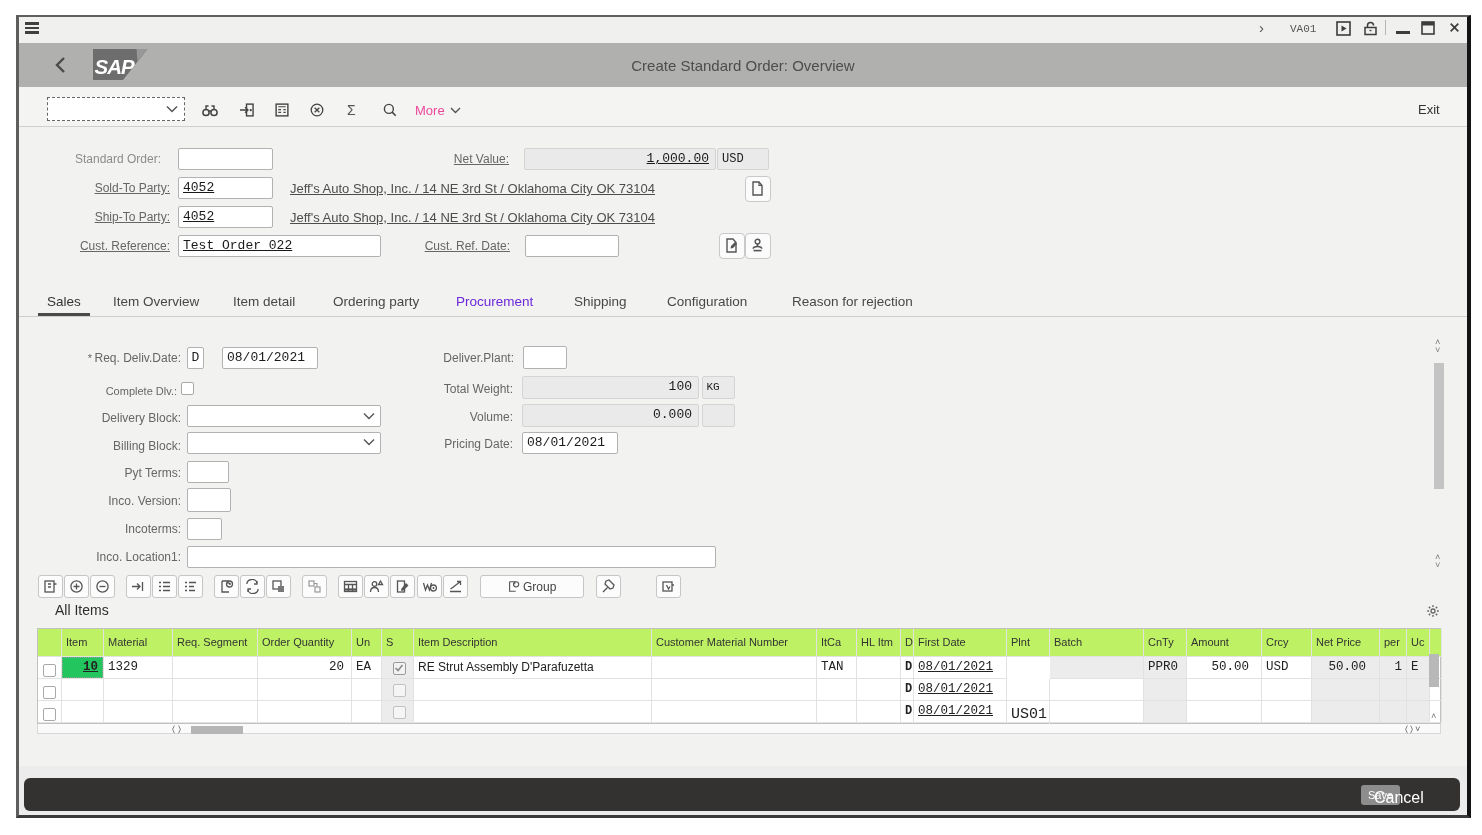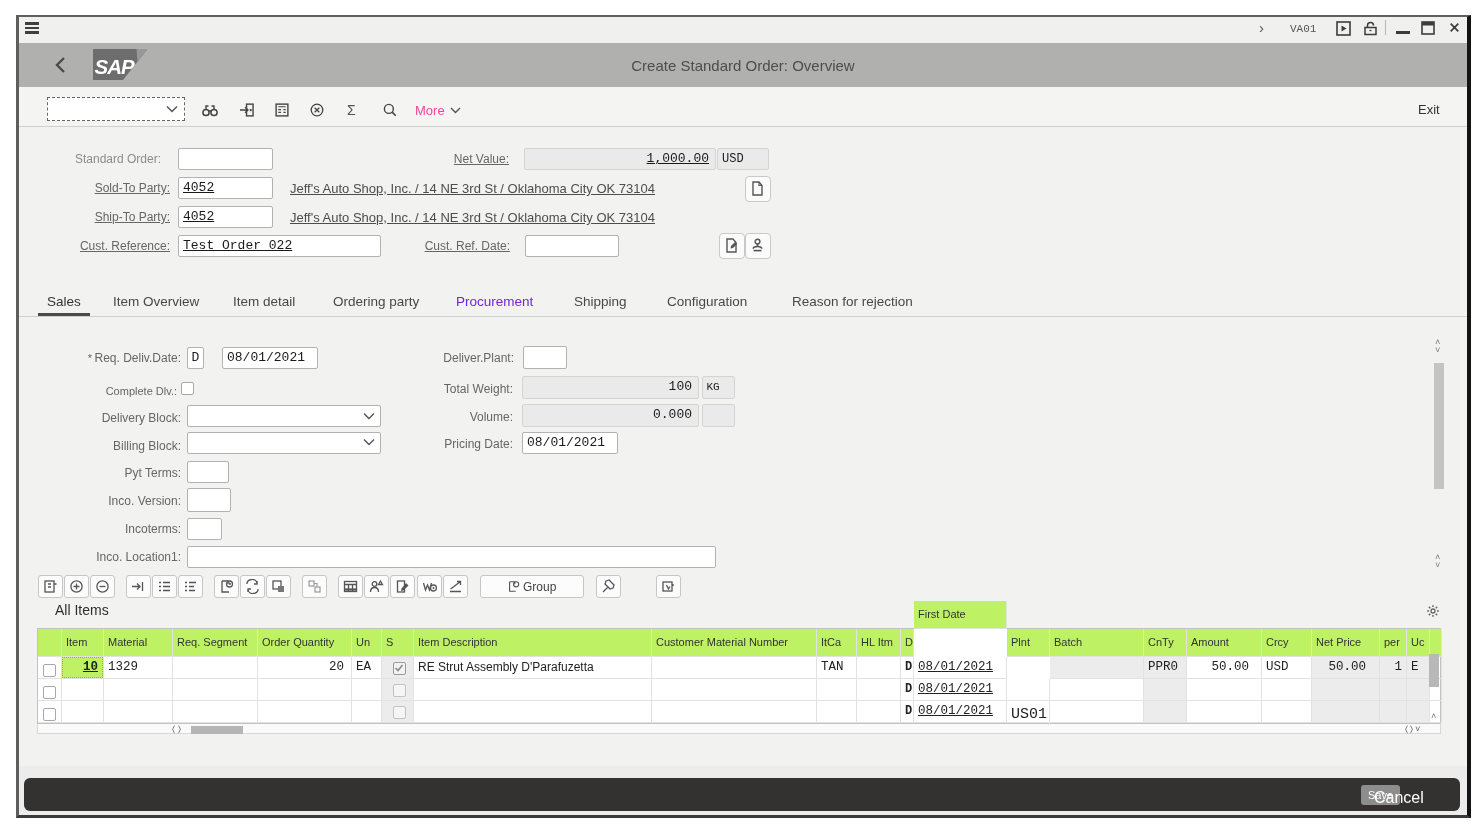--- a/index.html
+++ b/index.html
@@ -290,32 +290,32 @@
 <div class="ab cell hc" style="left:104px;top:629px;width:69px;height:28px;">Material</div>
 <div class="ab cell hc" style="left:173px;top:629px;width:85px;height:28px;">Req. Segment</div>
 <div class="ab cell hc" style="left:258px;top:629px;width:94px;height:28px;">Order Quantity</div>
 <div class="ab cell hc" style="left:352px;top:629px;width:30px;height:28px;">Un</div>
 <div class="ab cell hc" style="left:382px;top:629px;width:32px;height:28px;">S</div>
 <div class="ab cell hc" style="left:414px;top:629px;width:238px;height:28px;">Item Description</div>
 <div class="ab cell hc" style="left:652px;top:629px;width:165px;height:28px;">Customer Material Number</div>
 <div class="ab cell hc" style="left:817px;top:629px;width:40px;height:28px;">ItCa</div>
 <div class="ab cell hc" style="left:857px;top:629px;width:44px;height:28px;">HL Itm</div>
 <div class="ab cell hc" style="left:901px;top:629px;width:13px;height:28px;">D</div>
-<div class="ab cell hc" style="left:914px;top:601px;width:93px;height:28px;">First Date</div>
+<div class="ab cell hc" style="left:914px;top:629px;width:93px;height:28px;">First Date</div>
 <div class="ab cell hc" style="left:1007px;top:629px;width:43px;height:28px;">Plnt</div>
 <div class="ab cell hc" style="left:1050px;top:629px;width:94px;height:28px;">Batch</div>
 <div class="ab cell hc" style="left:1144px;top:629px;width:43px;height:28px;">CnTy</div>
 <div class="ab cell hc" style="left:1187px;top:629px;width:75px;height:28px;">Amount</div>
 <div class="ab cell hc" style="left:1262px;top:629px;width:50px;height:28px;">Crcy</div>
 <div class="ab cell hc" style="left:1312px;top:629px;width:68px;height:28px;">Net Price</div>
 <div class="ab cell hc" style="left:1380px;top:629px;width:27px;height:28px;">per</div>
 <div class="ab cell hc" style="left:1407px;top:629px;width:23px;height:28px;">Uc</div>
 <div class="ab cell hc" style="left:1430px;top:629px;width:12px;height:28px;"></div>
 <div class="ab cell" style="left:38px;top:657px;width:24px;height:22px;line-height:20px;"><span class="chk" style="margin:4px 0 0 1px;"></span></div>
-<div class="ab cell" style="left:62px;top:657px;width:42px;height:22px;background:#bef264;text-align:right;padding:0 5px 0 0;font-family:'Liberation Mono',monospace;font-size:12.5px;line-height:20px;"><span class="u" style="font-weight:bold">10</span></div>
+<div class="ab cell" style="left:62px;top:657px;width:42px;height:22px;background:#22c55e;text-align:right;padding:0 5px 0 0;font-family:'Liberation Mono',monospace;font-size:12.5px;line-height:20px;"><span class="u" style="font-weight:bold">10</span></div>
 <div class="ab cell" style="left:104px;top:657px;width:69px;height:22px;font-family:'Liberation Mono',monospace;font-size:12.5px;line-height:20px;">1329</div>
 <div class="ab cell" style="left:173px;top:657px;width:85px;height:22px;font-family:'Liberation Mono',monospace;font-size:12.5px;line-height:20px;"></div>
 <div class="ab cell" style="left:258px;top:657px;width:94px;height:22px;text-align:right;padding:0 7px 0 0;font-family:'Liberation Mono',monospace;font-size:12.5px;line-height:20px;">20</div>
 <div class="ab cell" style="left:352px;top:657px;width:30px;height:22px;font-family:'Liberation Mono',monospace;font-size:12.5px;line-height:20px;">EA</div>
 <div class="ab cell" style="left:382px;top:657px;width:32px;height:22px;background:#ececec;font-family:'Liberation Mono',monospace;font-size:12.5px;line-height:20px;"><span class="chk" style="margin:4px 0 0 7px;background:#f2f2f2;border-color:#9a9a9a;text-align:center;"><svg width="10" height="10" viewBox="0 0 10 10">
         <path d="M1.5 5 L4 7.5 L8.5 2" fill="none" stroke="#8a8a8a" stroke-width="1.6"></path>
       </svg></span></div>
 <div class="ab cell" style="left:414px;top:657px;width:238px;height:22px;font-family:'Liberation Mono',monospace;font-size:12.5px;line-height:20px;"><span style="font-family:'Liberation Sans',sans-serif;font-size:12px;">RE Strut Assembly D'Parafuzetta</span></div>
 <div class="ab cell" style="left:652px;top:657px;width:165px;height:22px;font-family:'Liberation Mono',monospace;font-size:12.5px;line-height:20px;"></div>
 <div class="ab cell" style="left:817px;top:657px;width:40px;height:22px;font-family:'Liberation Mono',monospace;font-size:12.5px;line-height:20px;">TAN</div>

